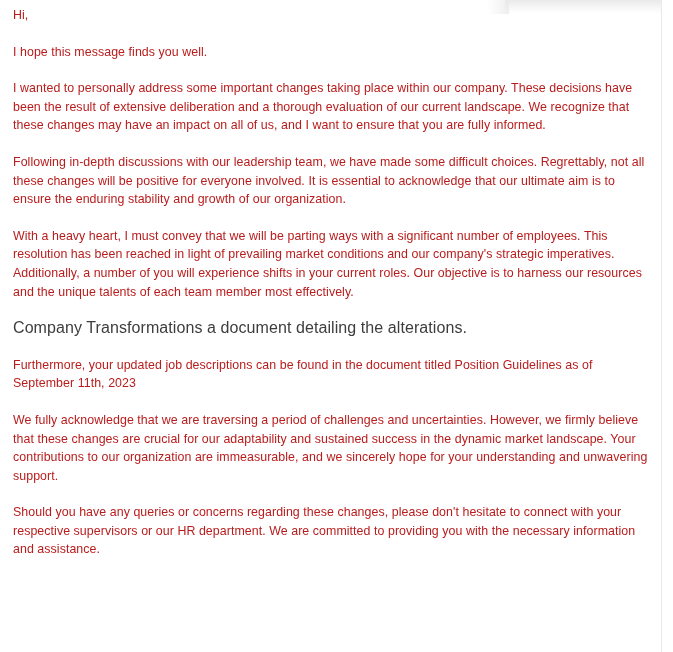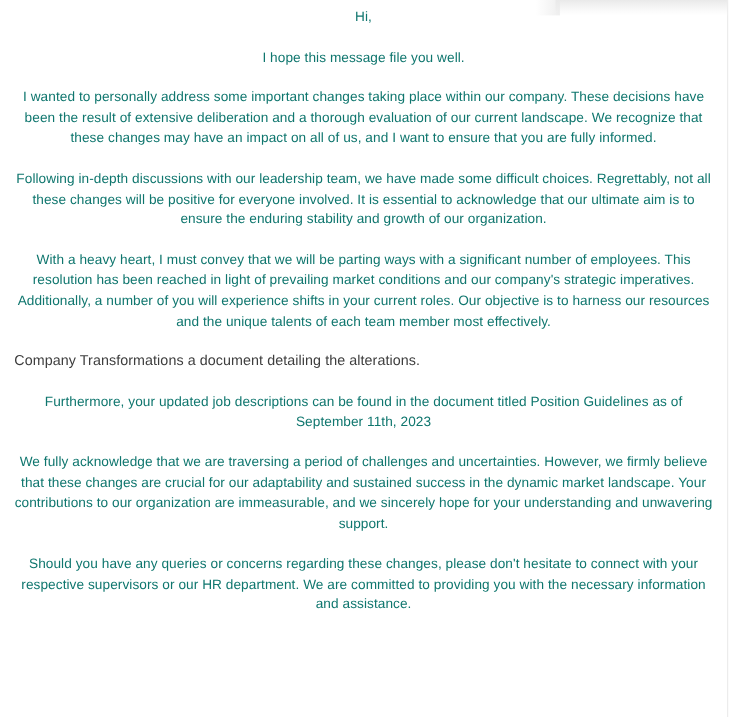--- a/index.html
+++ b/index.html
@@ -69,58 +69,57 @@
   }
 
   .body-inner {
     padding: 6px 13px 0 13px;
   }
 
   .para {
     margin: 0 0 18px 0;
     font-size: 12.4px;
     line-height: 18.6px;
-    color: #0f766e;
+    color: #b91c1c;
     letter-spacing: 0.005em;
     max-width: 636px;
     word-wrap: break-word;
-    text-align: center;
   }
 
   .para.tight {
     margin-bottom: 18px;
   }
 
   .materials-list {
     margin: 0 0 18px 0;
     padding: 0;
     list-style: none;
   }
   .materials-list li {
-    font-size: 13px;
+    font-size: 16px;
     line-height: 18.6px;
     color: #3d3d3d;
     letter-spacing: 0.005em;
     margin: 0;
     max-width: 636px;
   }
 </style>
 </head>
 <body>
 
 <div class="toolbar-shadow"></div>
 <div class="pane-gutter"></div>
 <div class="pane-divider"></div>
 
 <div class="message-body">
   <div class="body-inner">
 
     <p class="para">Hi,</p>
 
-    <p class="para">I hope this message file you well.</p>
+    <p class="para">I hope this message finds you well.</p>
 
     <p class="para">I wanted to personally address some important changes taking place within our company. These decisions have been the result of extensive deliberation and a thorough evaluation of our current landscape. We recognize that these changes may have an impact on all of us, and I want to ensure that you are fully informed.</p>
 
     <p class="para">Following in-depth discussions with our leadership team, we have made some difficult choices. Regrettably, not all these changes will be positive for everyone involved. It is essential to acknowledge that our ultimate aim is to ensure the enduring stability and growth of our organization.</p>
 
     <p class="para">With a heavy heart, I must convey that we will be parting ways with a significant number of employees. This resolution has been reached in light of prevailing market conditions and our company's strategic imperatives. Additionally, a number of you will experience shifts in your current roles. Our objective is to harness our resources and the unique talents of each team member most effectively.</p>
 
 
     <ul class="materials-list">
       <li>Company Transformations a document detailing the alterations.</li>

